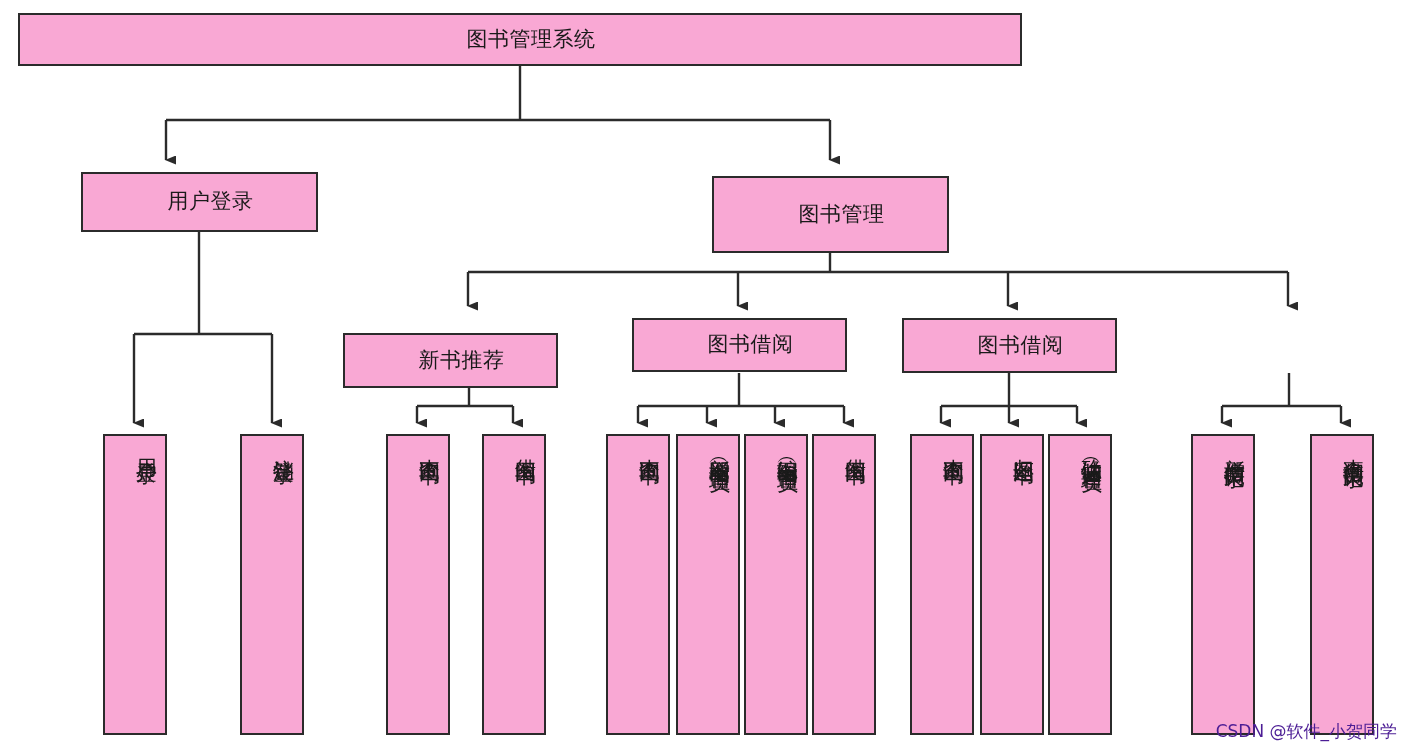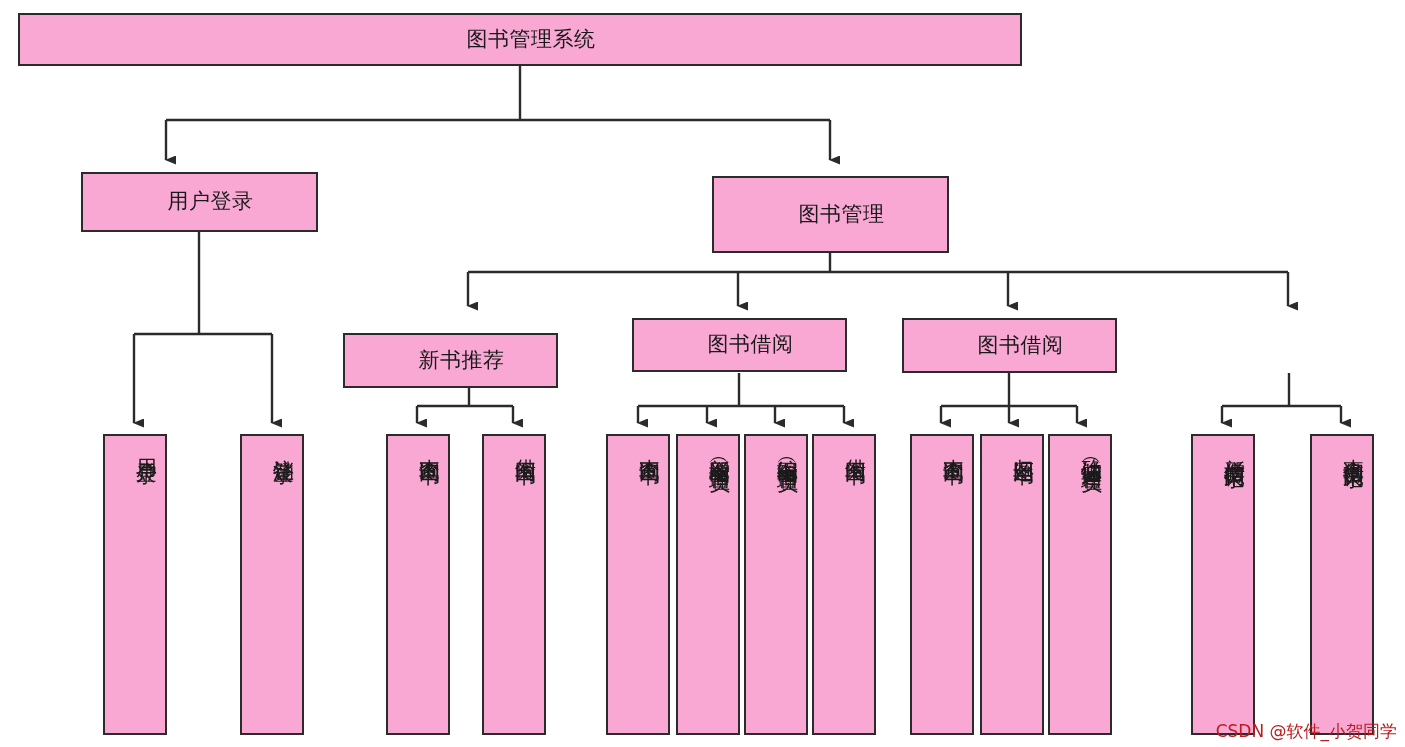--- a/index.html
+++ b/index.html
@@ -59,21 +59,21 @@
     font-size: 21px;
     line-height: 1.18;
     letter-spacing: 2px;
     white-space: nowrap;
   }
   .watermark {
     position: absolute;
     right: 8px;
     bottom: 4px;
     font-size: 17px;
-    color: #b91c1c;
+    color: #4c1d95;
     white-space: nowrap;
     z-index: 5;
     font-family: "DejaVu Sans", "Liberation Sans", sans-serif;
   }
 </style>
 </head>
 <body>
 
 <div id="canvas">
 

